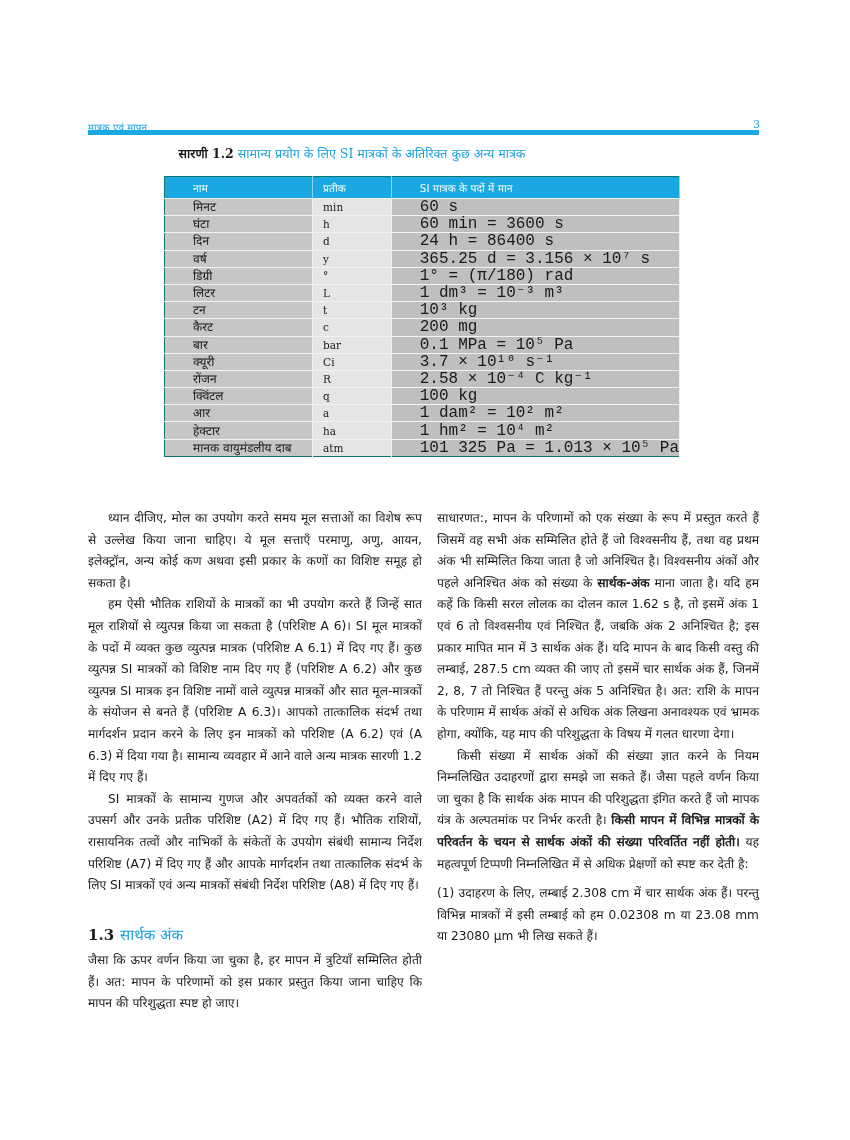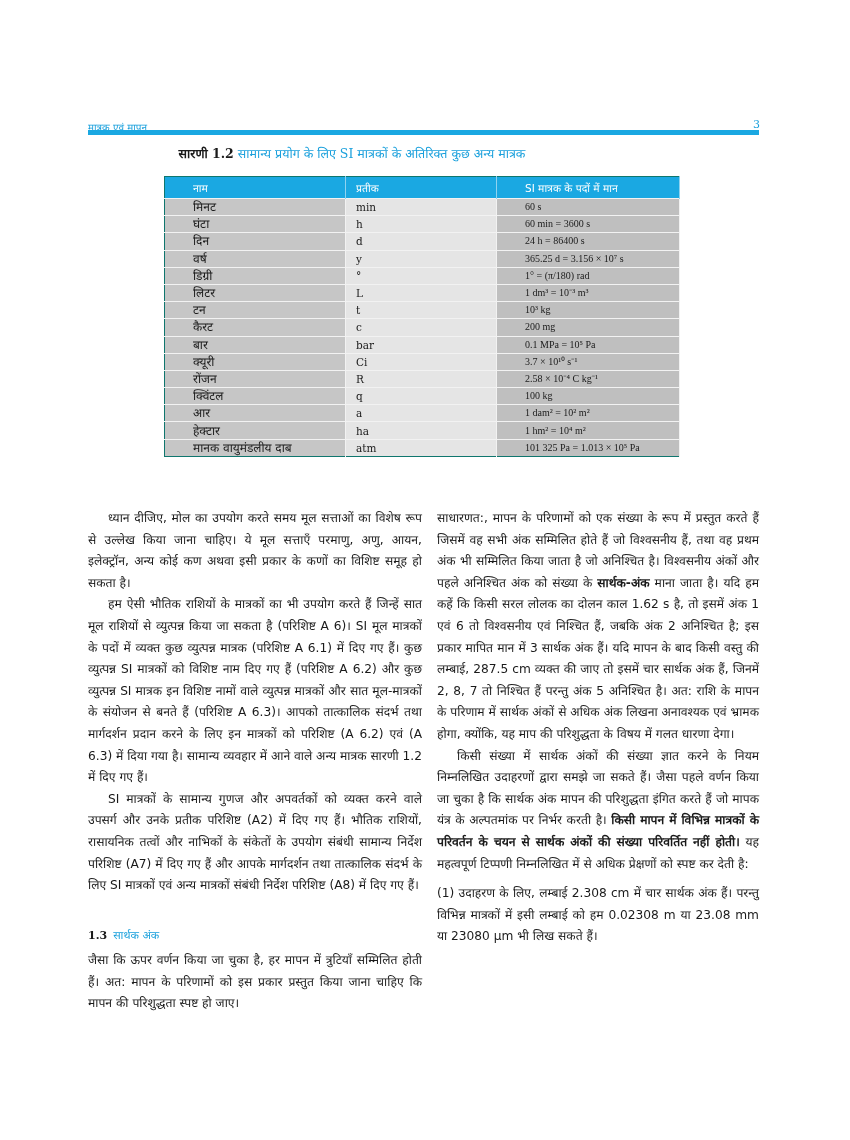--- a/index.html
+++ b/index.html
@@ -11,27 +11,27 @@
     .table-caption { position: absolute; left: 0; width: 704px; top: 145px; text-align: center; font-size: 12.5px; }
     .table-caption .num { font-weight: bold; color: #1a1a1a; }
     .table-caption .txt { color: #1aa0dc; }
     .tbl { position: absolute; left: 164px; top: 176px; width: 516px; border-collapse: collapse; border: 1px solid #0f766e; font-size: 10.5px; }
     .tbl th { background: #1aa8e2; color: #ffffff; font-weight: normal; text-align: left; height: 21px; padding: 0 0 0 28px; font-family: "DejaVu Sans", sans-serif; font-size: 10.5px; border-right: 1px solid #8fd3f0; }
     .tbl th:nth-child(2) { padding-left: 10px; }
     .tbl th:nth-child(3) { }
     .tbl td { height: 16.2px; padding: 0; border-top: 1px solid #f2f2f2; border-right: 1px solid #f2f2f2; line-height: 16px; white-space: nowrap; }
     .tbl td.c1 { background: #c6c6c6; padding-left: 28px; width: 152px; font-family: "DejaVu Sans", sans-serif; font-size: 12px; }
     .tbl td.c2 { background: #e5e5e5; padding-left: 10px; width: 140px; font-family: "DejaVu Serif", serif; }
-    .tbl td.c3 { background: #bfbfbf; padding-left: 28px; font-family: Liberation Serif, serif; font-size: 10px; }
+    .tbl td.c3 { background: #bfbfbf; padding-left: 28px; font-family: Liberation Mono, monospace; font-size: 16px; }
     .col { position: absolute; top: 508px; width: 334px; font-family: "DejaVu Sans", sans-serif; font-size: 12.2px; line-height: 21.6px; text-align: justify; color: #1a1a1a; }
     .col.left { left: 88px; }
     .col.right { left: 437px; width: 322px; }
     .col p { margin: 0; }
     .col p.ind { text-indent: 20px; }
-    .section-head { margin: 28px 0 4px 0; font-size: 11px; }
+    .section-head { margin: 28px 0 4px 0; font-size: 15px; }
     .section-head .num { font-weight: bold; font-family: "DejaVu Serif", serif; color: #1a1a1a; }
     .section-head .title { color: #1aa0dc; margin-left: 6px; }
     b { font-weight: bold; }
     .mt6 { margin-top: 8px !important; }
   </style>
 </head>
 <body>
 
 <div class="running-head">
   <span class="left">मात्रक एवं मापन</span>

